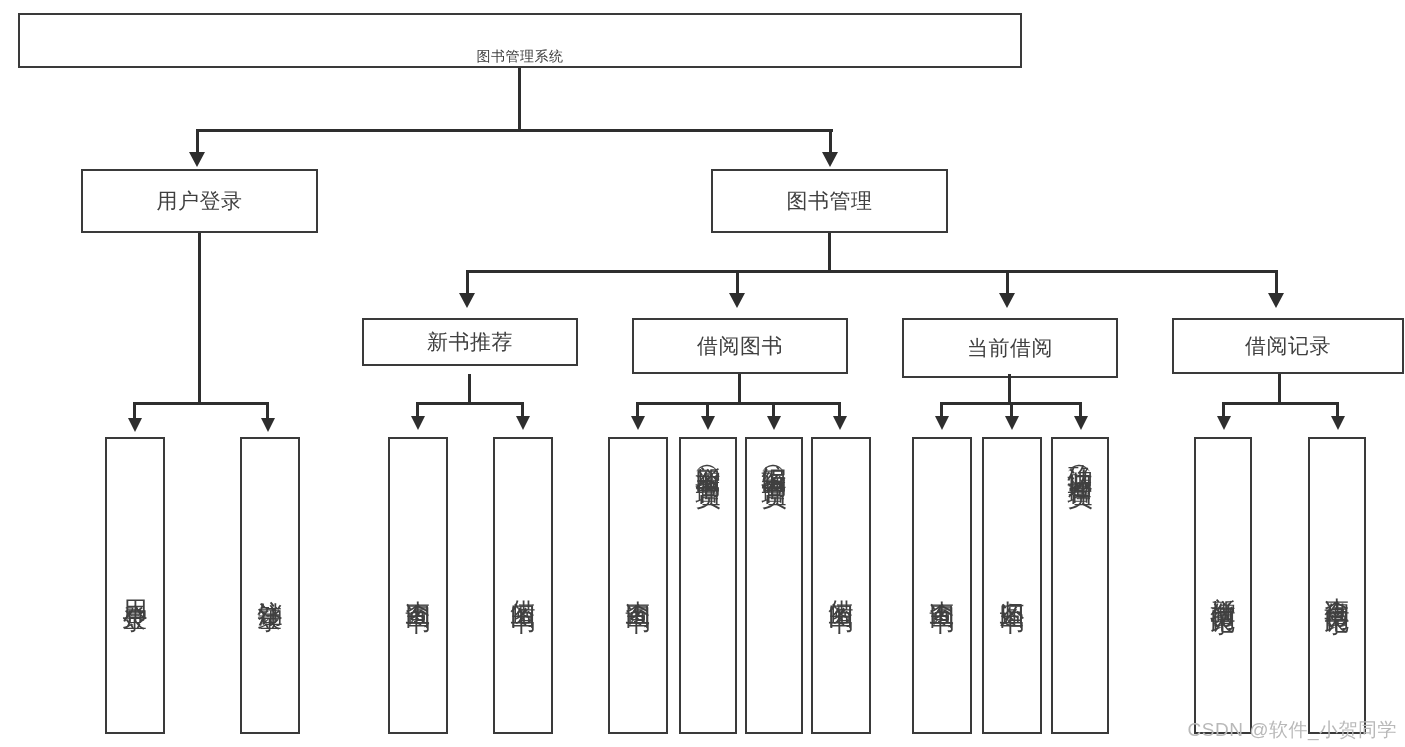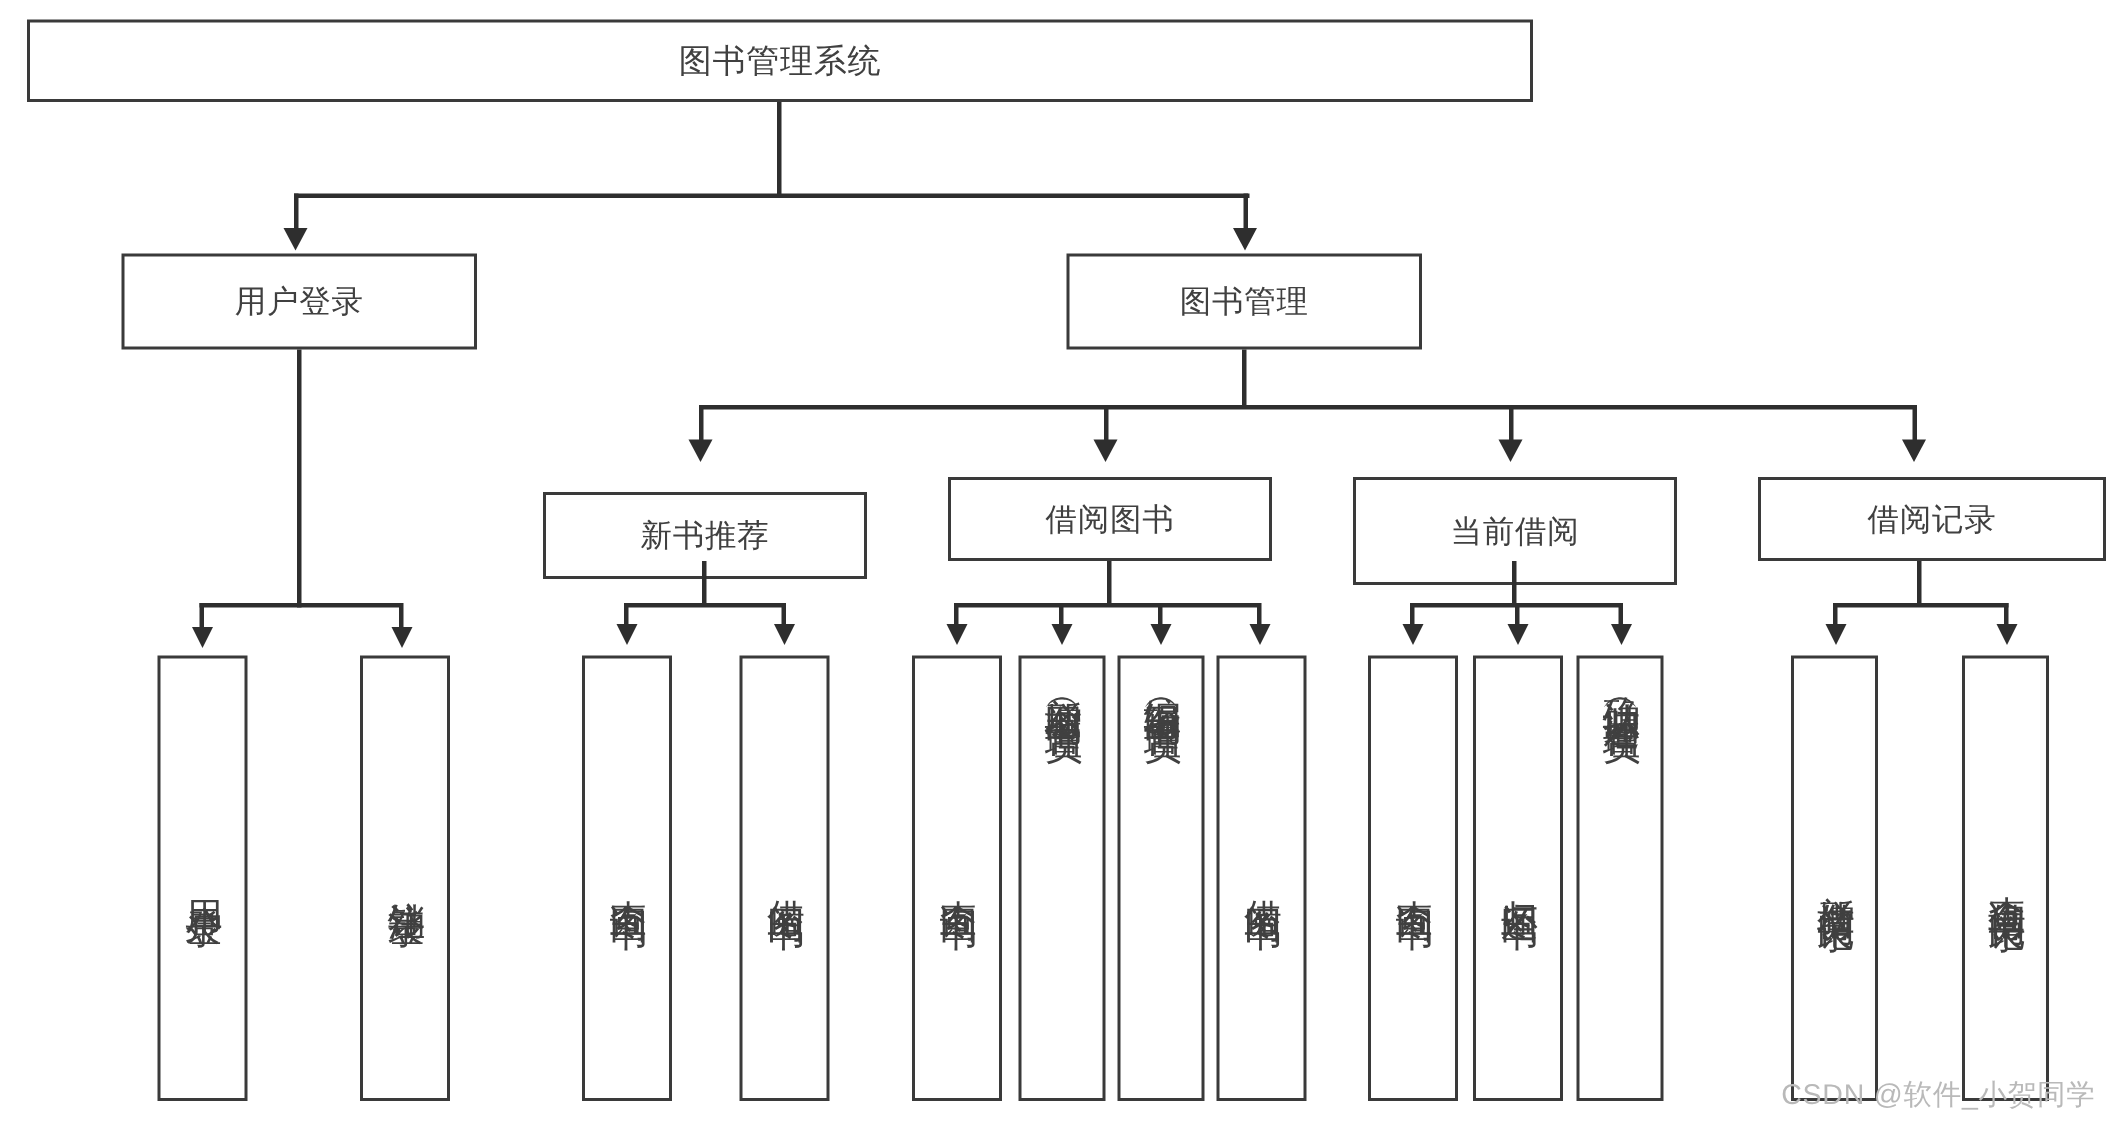--- a/index.html
+++ b/index.html
@@ -24,21 +24,21 @@
     align-items:center;
     justify-content:center;
     color:#404040;
     letter-spacing:0.5px;
   }
   .node .label{
     display:block;
     text-align:center;
     white-space:nowrap;
   }
-  .node.root{ font-size:22px; }
+  .node.root{ font-size:14px;align-items:flex-end; }
   .node.lvl2{ font-size:21px; }
   .node.lvl3{ font-size:21px; }
 
   
   .leaf{
     position:absolute;
     box-sizing:border-box;
     background:#ffffff;
     border:2px solid #3a3a3a;
     color:#404040;
@@ -131,27 +131,27 @@
 
   <div class="ln v" style="left:736px; top:270px; width:3px; height:25px;"></div>
   <div class="arrow" style="left:729px; top:293px;"></div>
 
   <div class="ln v" style="left:1006px; top:270px; width:3px; height:25px;"></div>
   <div class="arrow" style="left:999px; top:293px;"></div>
 
   <div class="ln v" style="left:1275px; top:270px; width:3px; height:25px;"></div>
   <div class="arrow" style="left:1268px; top:293px;"></div>
 
-  <div class="node lvl3" style="left:362px; top:328px; width:216px; height:58px;">
+  <div class="node lvl3" style="left:362px; top:318px; width:216px; height:48px;">
     <span class="label">新书推荐</span>
   </div>
   <div class="node lvl3" style="left:632px; top:318px; width:216px; height:56px;">
     <span class="label">借阅图书</span>
   </div>
-  <div class="node lvl3" style="left:902px; top:318px; width:216px; height:72px;">
+  <div class="node lvl3" style="left:902px; top:318px; width:216px; height:60px;">
     <span class="label">当前借阅</span>
   </div>
   <div class="node lvl3" style="left:1172px; top:318px; width:232px; height:56px;">
     <span class="label">借阅记录</span>
   </div>
 
   <div class="ln v" style="left:468px; top:374px; width:3px; height:30px;"></div>
   <div class="ln h" style="left:416px; top:402px; width:108px; height:3px;"></div>
   <div class="ln v" style="left:416px; top:402px; width:3px; height:16px;"></div>
   <div class="arrow small" style="left:411px; top:416px;"></div>

